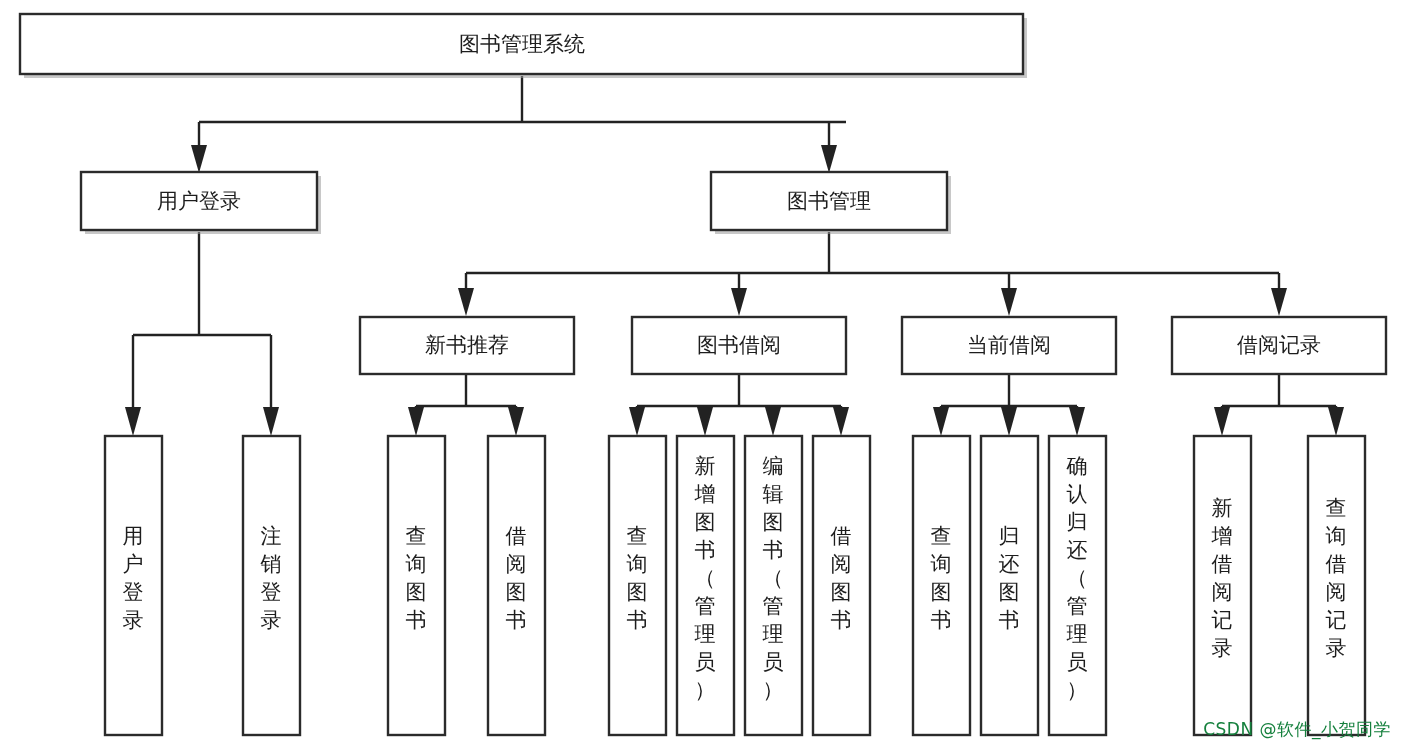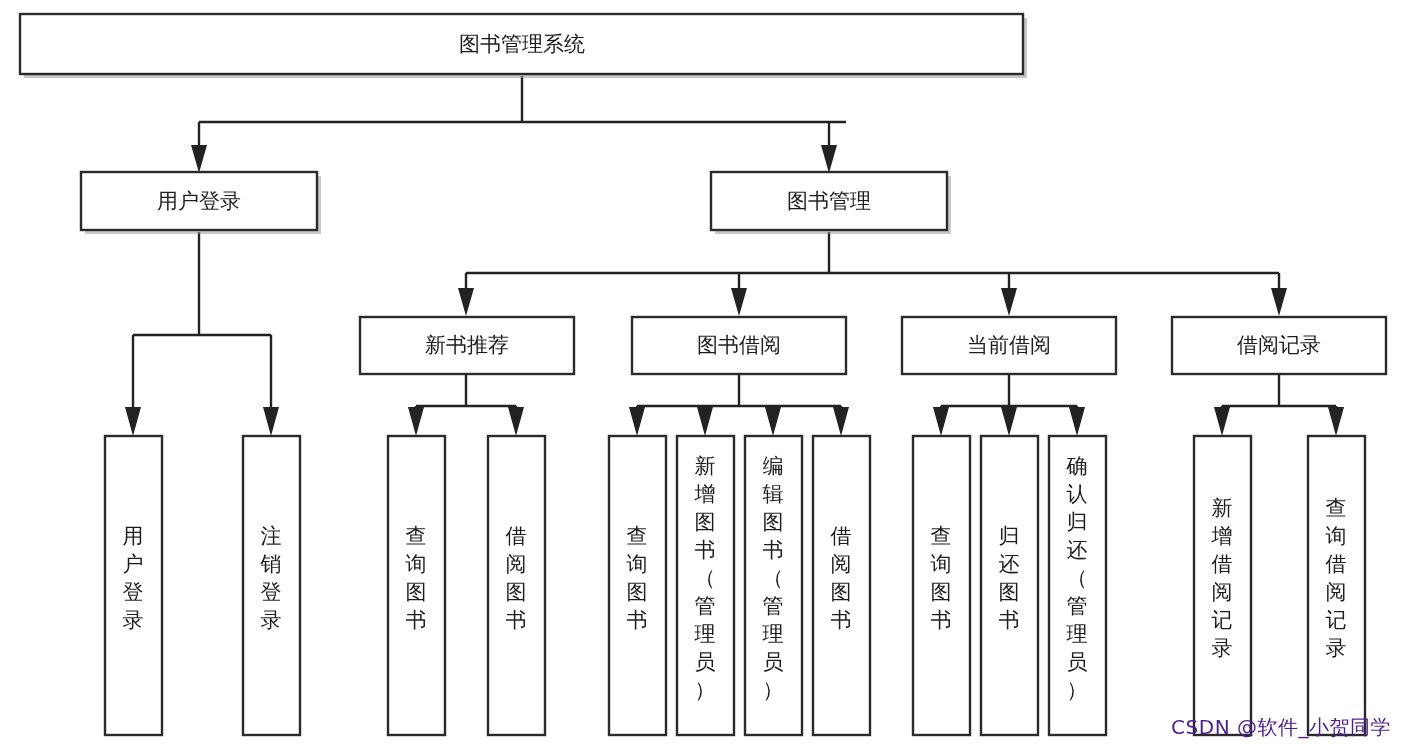--- a/index.html
+++ b/index.html
@@ -55,22 +55,22 @@
     font-family: "Liberation Sans", "DejaVu Sans", sans-serif;
     fill: #1d1d1d;
     font-size: 21px;
     text-anchor: middle;
   }
   .watermark {
     position: absolute;
     right: 14px;
     bottom: 6px;
     font-family: "DejaVu Sans", sans-serif;
-    font-size: 20px;
-    color: #4c1d95;
+    font-size: 17px;
+    color: #15803d;
     letter-spacing: 0.5px;
     white-space: nowrap;
     pointer-events: none;
   }
 </style>
 </head>
 <body>
 
 <div id="diagram-root">
 

